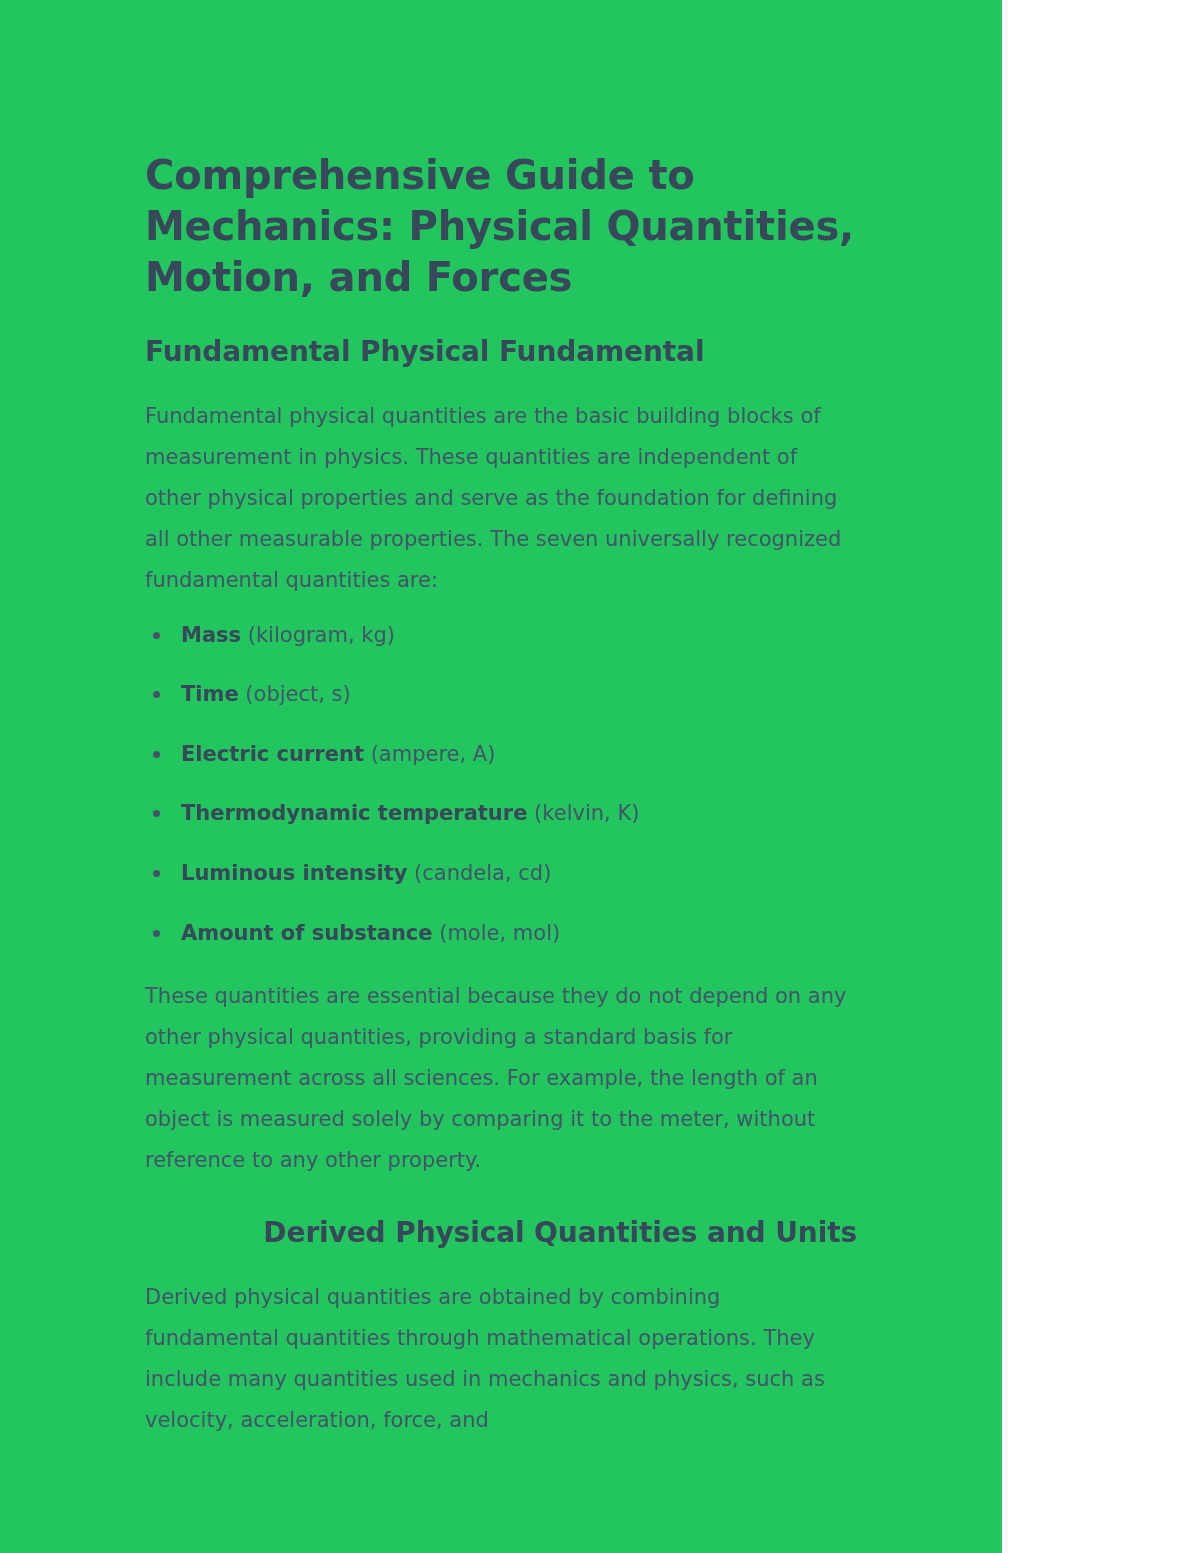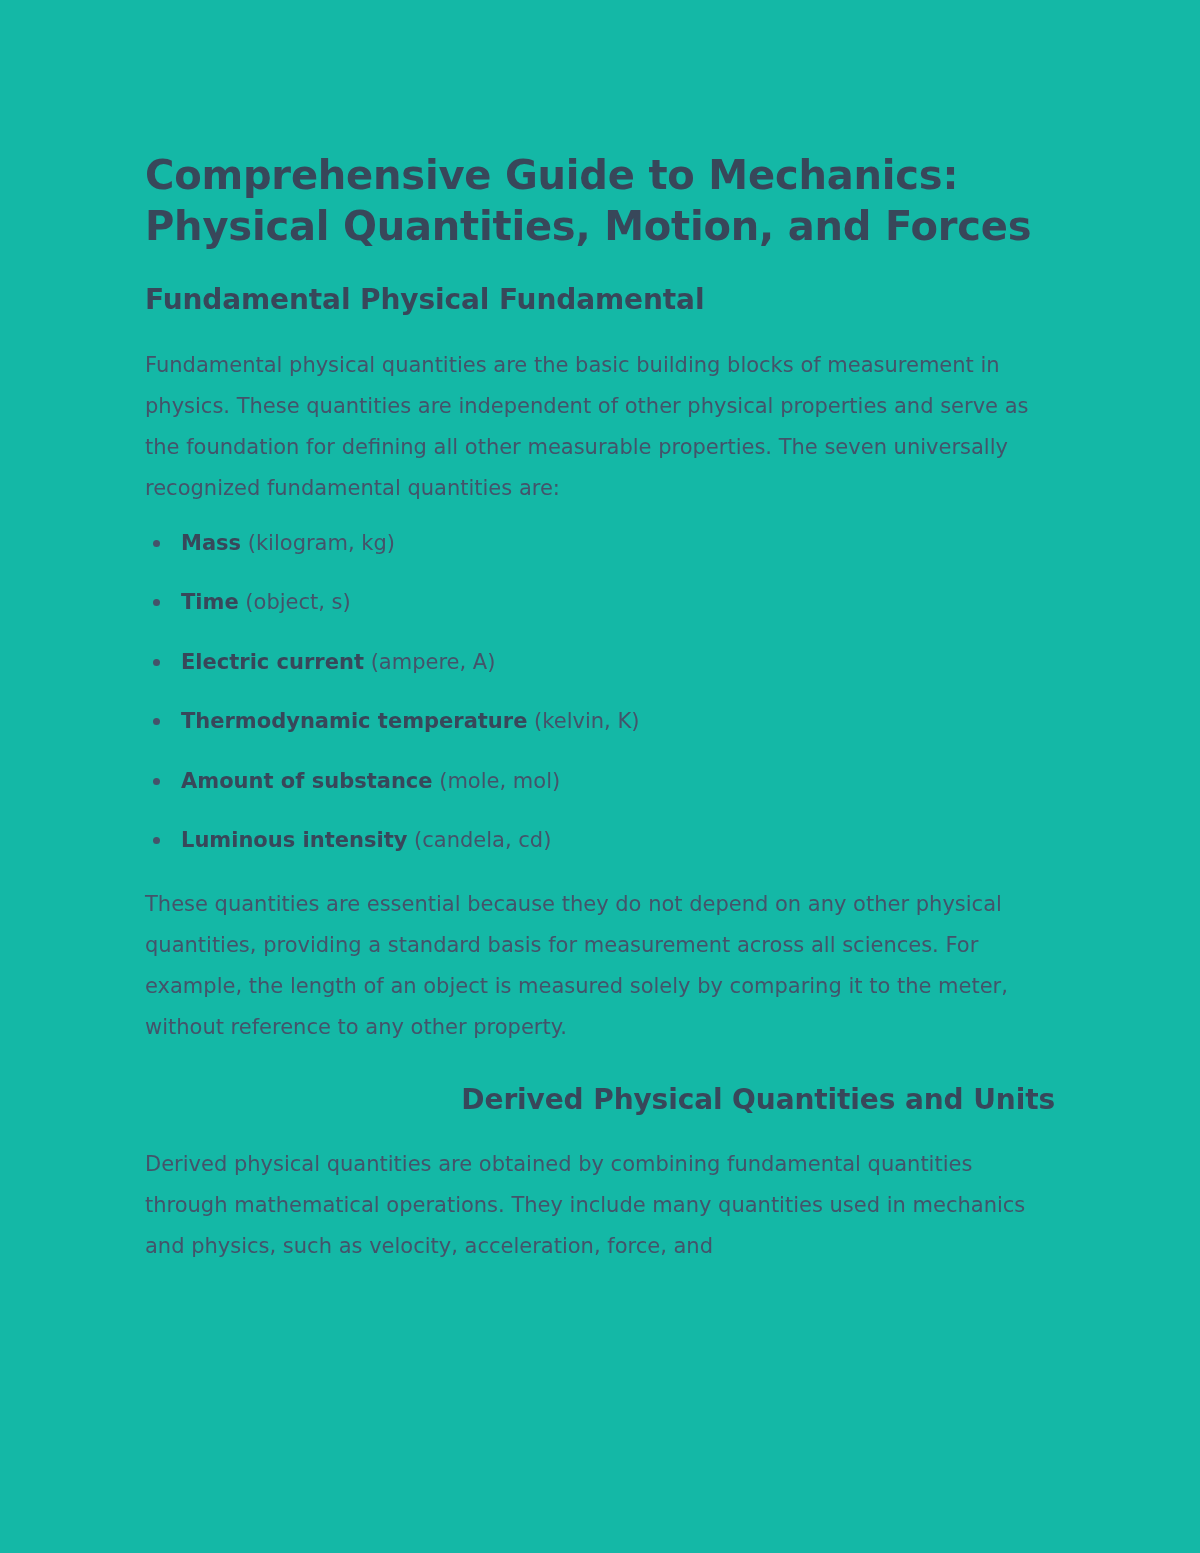--- a/index.html
+++ b/index.html
@@ -7,25 +7,25 @@
     padding: 0;
     background: #ffffff;
   }
   body {
     width: 1200px;
     min-height: 1553px;
     font-family: "DejaVu Sans", sans-serif;
     color: #3d4b5c;
   }
   .page {
-    width: 1200px;
+    width: 1002px;
     min-height: 1553px;
     box-sizing: border-box;
     padding: 150px 145px 40px 145px;
-    background: #14b8a6;
+    background: #22c55e;
   }
   .doc-title {
     font-size: 40px;
     line-height: 1.28;
     font-weight: 700;
     color: #38475a;
     letter-spacing: -0.2px;
     margin: 0 0 30px 0;
     max-width: 930px;
   }
@@ -98,26 +98,26 @@
     </li>
     <li>
       <span class="term">Electric current</span>
       <span>(ampere, A)</span>
     </li>
     <li>
       <span class="term">Thermodynamic temperature</span>
       <span>(kelvin, K)</span>
     </li>
     <li>
+      <span class="term">Luminous intensity</span>
+      <span>(candela, cd)</span>
+    </li>
+    <li>
       <span class="term">Amount of substance</span>
       <span>(mole, mol)</span>
-    </li>
-    <li>
-      <span class="term">Luminous intensity</span>
-      <span>(candela, cd)</span>
     </li>
   </ul>
 
   <p class="body-text">These quantities are essential because they do not depend on any other physical quantities, providing a standard basis for measurement across all sciences. For example, the length of an object is measured solely by comparing it to the meter, without reference to any other property.</p>
 
   <h2 class="section-heading spaced">Derived Physical Quantities and Units</h2>
 
   <p class="body-text">Derived physical quantities are obtained by combining fundamental quantities through mathematical operations. They include many quantities used in mechanics and physics, such as velocity, acceleration, force, and</p>
 
 </div>

